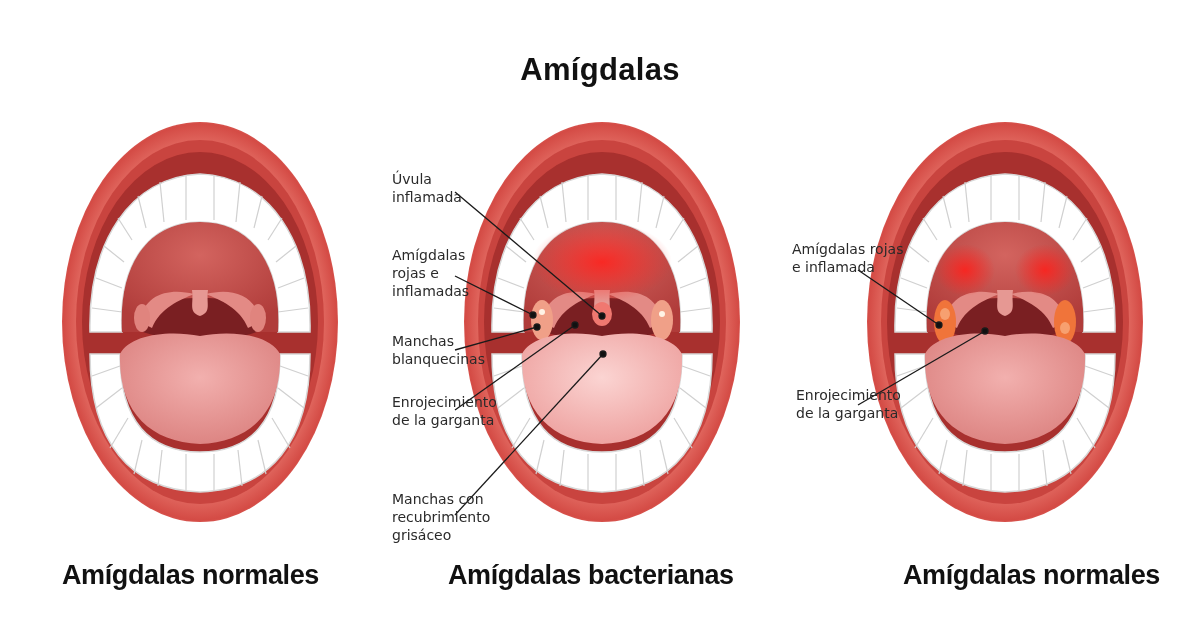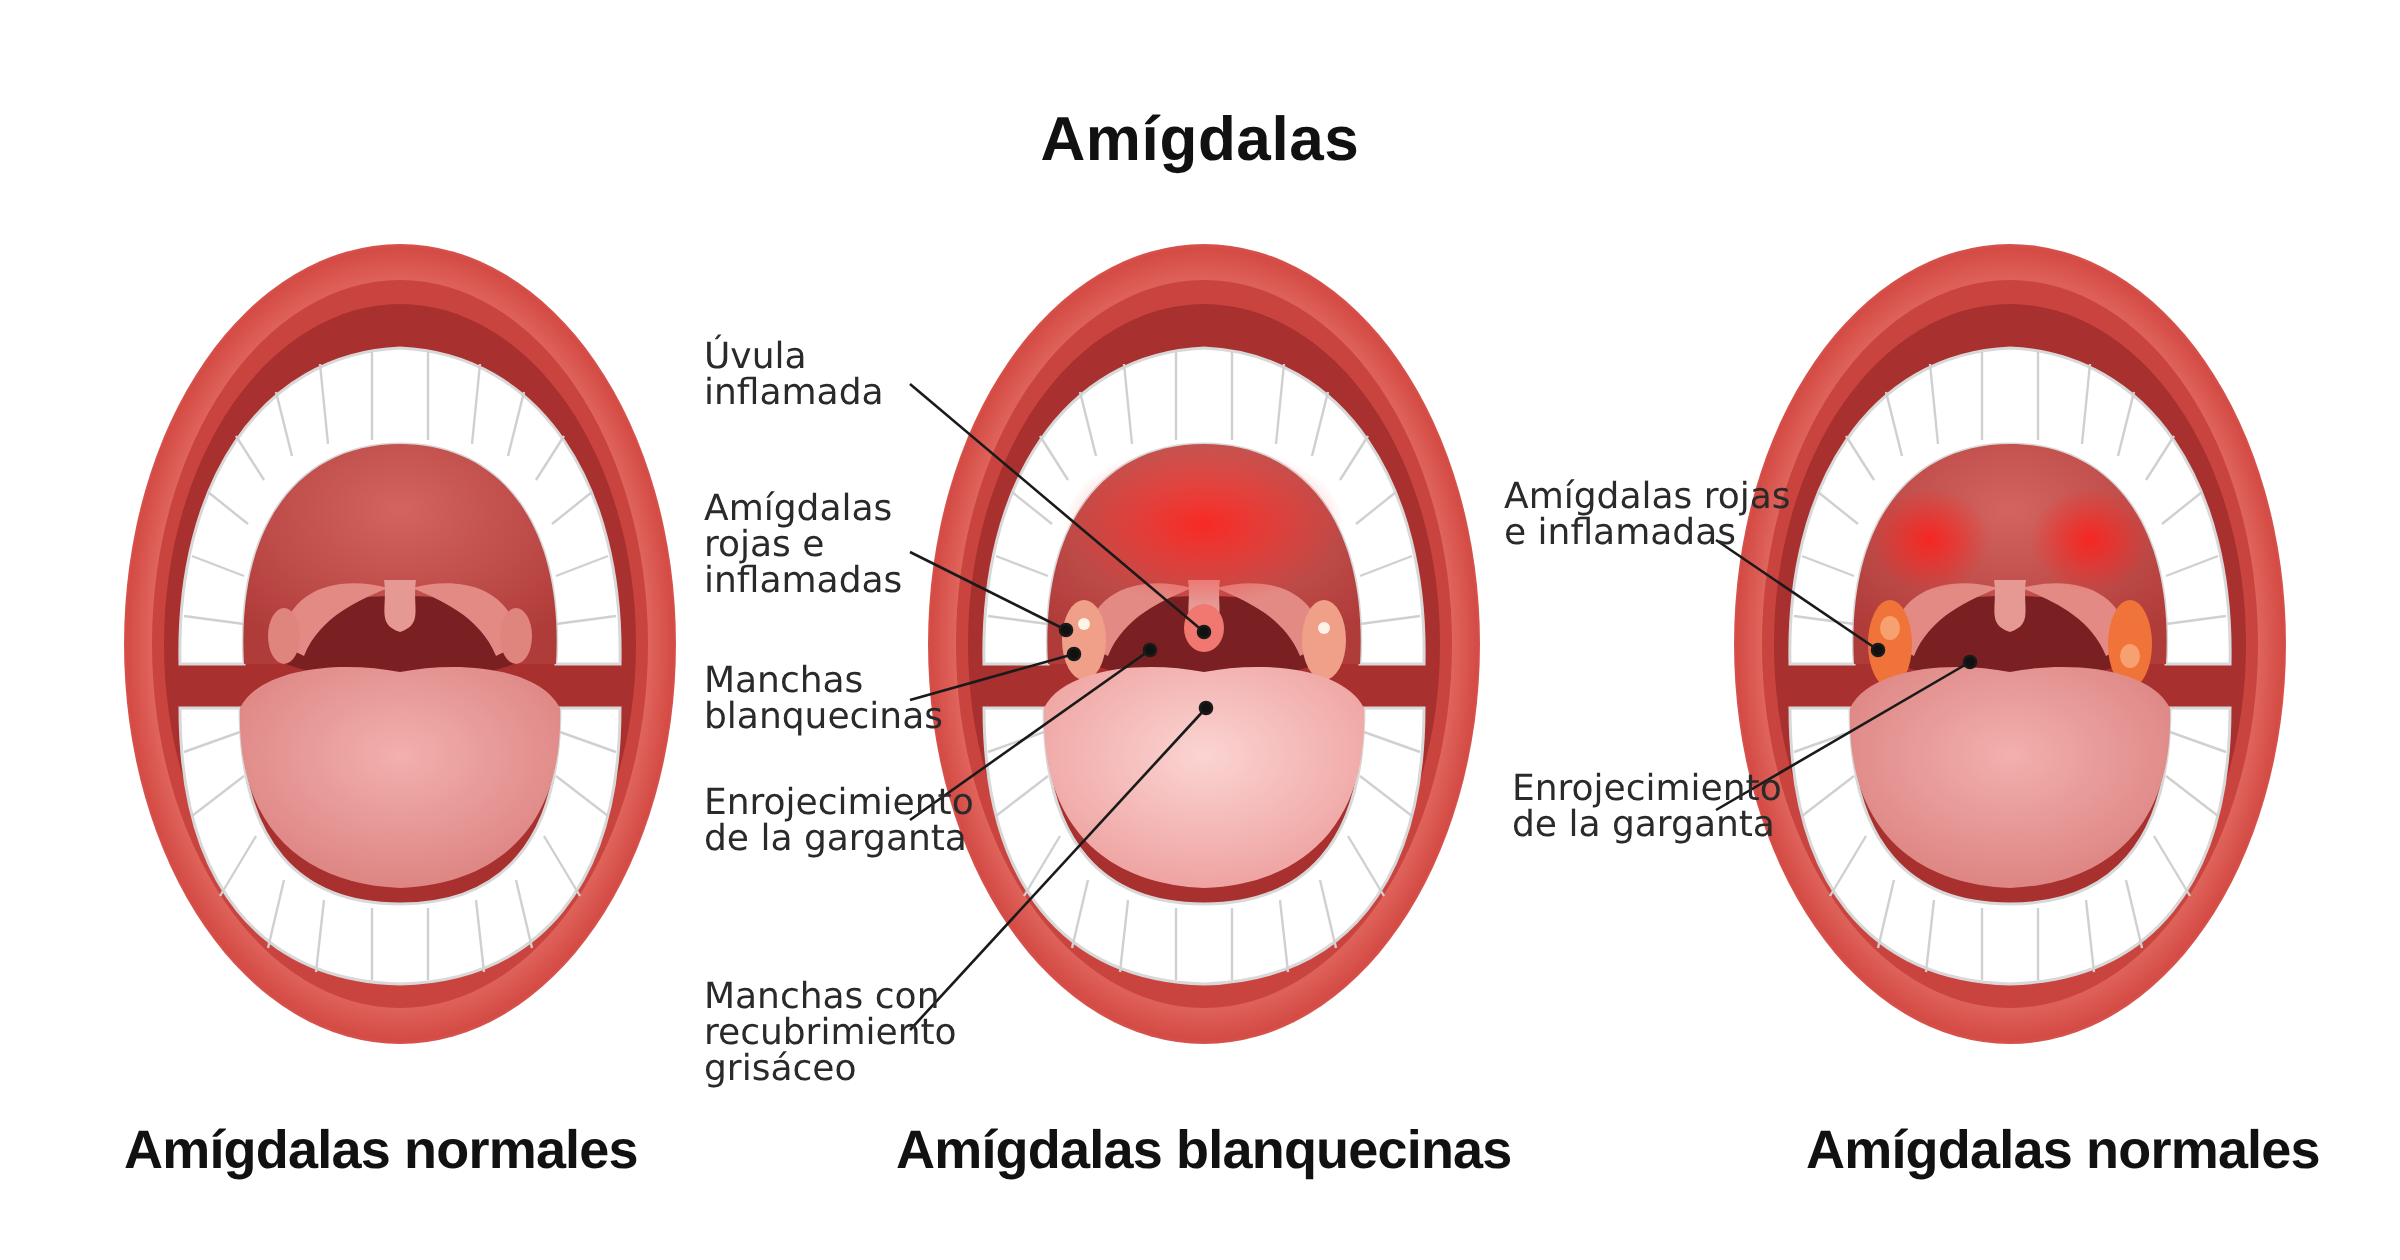--- a/index.html
+++ b/index.html
@@ -1,19 +1,19 @@
 <!DOCTYPE html>
 <html><head>
 <meta charset="utf-8">
 <style>
   html, body { margin:0; padding:0; }
   body { width:1200px; height:630px; background:#ffffff; position:relative; overflow:hidden; font-family:"DejaVu Sans", sans-serif; }
   .title { position:absolute; left:0; width:1200px; top:52px; text-align:center; font-family:"Liberation Sans", sans-serif; font-weight:bold; font-size:31px; color:#111; letter-spacing:0.3px; }
   .caption { position:absolute; top:560px; font-family:"Liberation Sans", sans-serif; font-weight:bold; font-size:27px; color:#111; white-space:nowrap; letter-spacing:-0.4px;text-align:right; }
-  .label { position:absolute; font-family:"DejaVu Sans", sans-serif; font-size:18px; line-height:18px; color:#2a2a2a; white-space:pre-line; }
+  .label { position:absolute; font-family:"DejaVu Sans", sans-serif; font-size:14px; line-height:18px; color:#2a2a2a; white-space:pre-line;margin-left:40px; }
   svg.mouth { position:absolute; }
   svg.leaders { position:absolute; left:0; top:0; pointer-events:none; }
 </style>
 </head>
 <body>
 
 <div class="title">Amígdalas</div>
 
 <svg width="0" height="0" style="position:absolute">
   <defs>
@@ -153,19 +153,19 @@
 inflamadas</div>
 <div class="label" style="left:352px;top:332px">Manchas
 blanquecinas</div>
 <div class="label" style="left:352px;top:393px">Enrojecimiento
 de la garganta</div>
 <div class="label" style="left:352px;top:490px">Manchas con
 recubrimiento
 grisáceo</div>
 
 <div class="label" style="left:752px;top:240px">Amígdalas   rojas
-e inflamadas</div>
+e inflamada</div>
 <div class="label" style="left:756px;top:386px">Enrojecimiento
 de la garganta</div>
 
 <div class="caption" style="left:62px">Amígdalas normales</div>
-<div class="caption" style="left:448px">Amígdalas blanquecinas</div>
+<div class="caption" style="left:448px">Amígdalas bacterianas</div>
 <div class="caption" style="left:903px">Amígdalas normales</div>
 
 </body></html>

